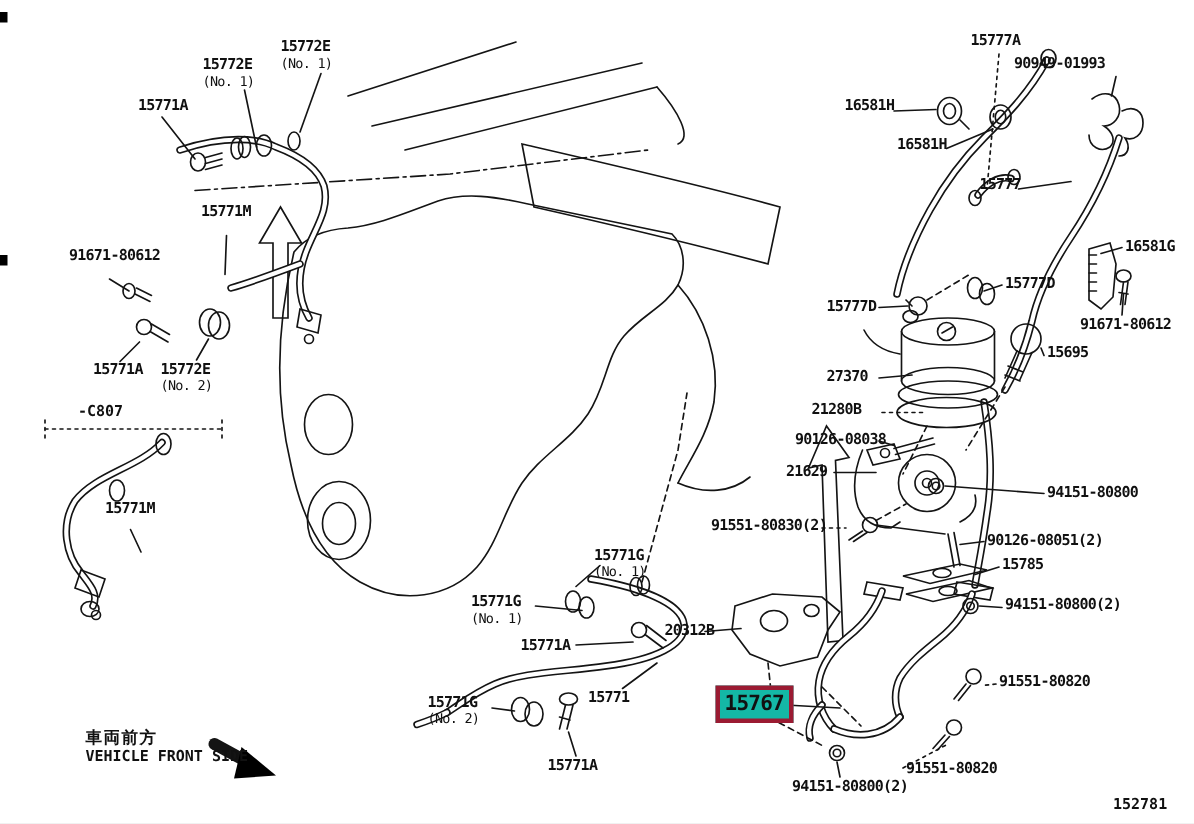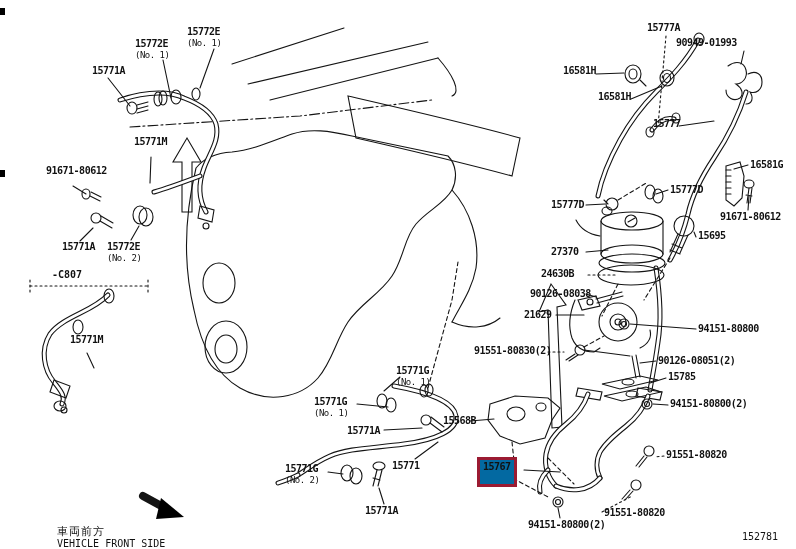--- a/index.html
+++ b/index.html
@@ -4,25 +4,25 @@
 <style>
   html,body{margin:0;padding:0;background:#e8e8e8;}
   .stage{position:relative;width:796px;height:549px;background:#ffffff;overflow:hidden;
          font-family:"DejaVu Sans Mono","Liberation Mono",monospace;color:#111;}
   .stage svg{position:absolute;left:0;top:0;}
   .lbl{position:absolute;font-size:10px;font-weight:bold;line-height:10px;
        letter-spacing:-0.5px;white-space:nowrap;z-index:3;}
   .lbl .sub{display:block;font-size:9px;font-weight:normal;letter-spacing:-0.5px;margin-top:1px;}
   .lbl .sub:empty{display:none;}
   .two{width:52px;}
-  .hlbox{position:absolute;border:3px solid #9b1b32;background:#0369a1;padding:1px 3px 12px 3px;
-         font-size:10px;font-weight:bold;letter-spacing:-0.5px;z-index:4;}
-  .footnote{position:absolute;left:57px;top:486px;font-size:10px;font-weight:normal;line-height:12px;z-index:3;margin-top:40px;}
+  .hlbox{position:absolute;border:3px solid #9b1b32;background:#14b8a6;padding:1px 3px 2px 3px;
+         font-size:14px;font-weight:bold;letter-spacing:-0.5px;z-index:4;}
+  .footnote{position:absolute;left:57px;top:486px;font-size:10px;font-weight:bold;line-height:12px;z-index:3;}
   .footnote .jp{font-size:11px;letter-spacing:1px;}
-  .docnum{position:absolute;left:742px;top:531px;font-size:10px;font-weight:normal;z-index:3;}
+  .docnum{position:absolute;left:742px;top:531px;font-size:10px;font-weight:bold;z-index:3;}
   .variant{position:absolute;left:52px;top:269px;font-size:10px;font-weight:bold;z-index:3;}
 </style>
 </head>
 <body>
 
 <div class="stage">
 
 <svg width="796" height="549" viewBox="0 0 796 549">
   <g stroke="#141414" stroke-width="1.1" fill="none" stroke-linecap="round">
 
@@ -253,36 +253,36 @@
 <div class="lbl" style="left:62px;top:242px">15771A</div>
 <div class="lbl two" style="left:107px;top:242px"><span>15772E</span><span class="sub">(No. 2)</span></div>
 <div class="variant">-C807</div>
 <div class="lbl" style="left:70px;top:335px">15771M</div>
 <div class="lbl two" style="left:396px;top:366px"><span>15771G</span><span class="sub">(No. 1)</span></div>
 <div class="lbl two" style="left:314px;top:397px"><span>15771G</span><span class="sub">(No. 1)</span></div>
 <div class="lbl" style="left:347px;top:426px">15771A</div>
 <div class="lbl" style="left:392px;top:461px">15771</div>
 <div class="lbl two" style="left:285px;top:464px"><span>15771G</span><span class="sub">(No. 2)</span></div>
 <div class="lbl" style="left:365px;top:506px">15771A</div>
-<div class="lbl" style="left:443px;top:416px">15568B</div>
+<div class="lbl" style="left:443px;top:416px">20312B</div>
 <div class="hlbox" style="left:477px;top:457px"><span>15767</span></div>
 <div class="lbl" style="left:528px;top:520px">94151-80800(2)</div>
 <div class="lbl" style="left:604px;top:508px">91551-80820</div>
 <div class="lbl" style="left:647px;top:23px">15777A</div>
 <div class="lbl" style="left:676px;top:38px">90949-01993</div>
 <div class="lbl" style="left:563px;top:66px">16581H</div>
 <div class="lbl" style="left:598px;top:92px">16581H</div>
 <div class="lbl" style="left:653px;top:119px">15777</div>
 <div class="lbl" style="left:750px;top:160px">16581G</div>
 <div class="lbl" style="left:670px;top:185px">15777D</div>
 <div class="lbl" style="left:551px;top:200px">15777D</div>
 <div class="lbl" style="left:720px;top:212px">91671-80612</div>
 <div class="lbl" style="left:698px;top:231px">15695</div>
 <div class="lbl" style="left:551px;top:247px">27370</div>
-<div class="lbl" style="left:541px;top:269px">24630B</div>
+<div class="lbl" style="left:541px;top:269px">21280B</div>
 <div class="lbl" style="left:530px;top:289px">90126-08038</div>
 <div class="lbl" style="left:524px;top:310px">21629</div>
 <div class="lbl" style="left:698px;top:324px">94151-80800</div>
 <div class="lbl" style="left:474px;top:346px">91551-80830(2)</div>
 <div class="lbl" style="left:658px;top:356px">90126-08051(2)</div>
 <div class="lbl" style="left:668px;top:372px">15785</div>
 <div class="lbl" style="left:670px;top:399px">94151-80800(2)</div>
 <div class="lbl" style="left:666px;top:450px">91551-80820</div>
 
 <div class="footnote">

